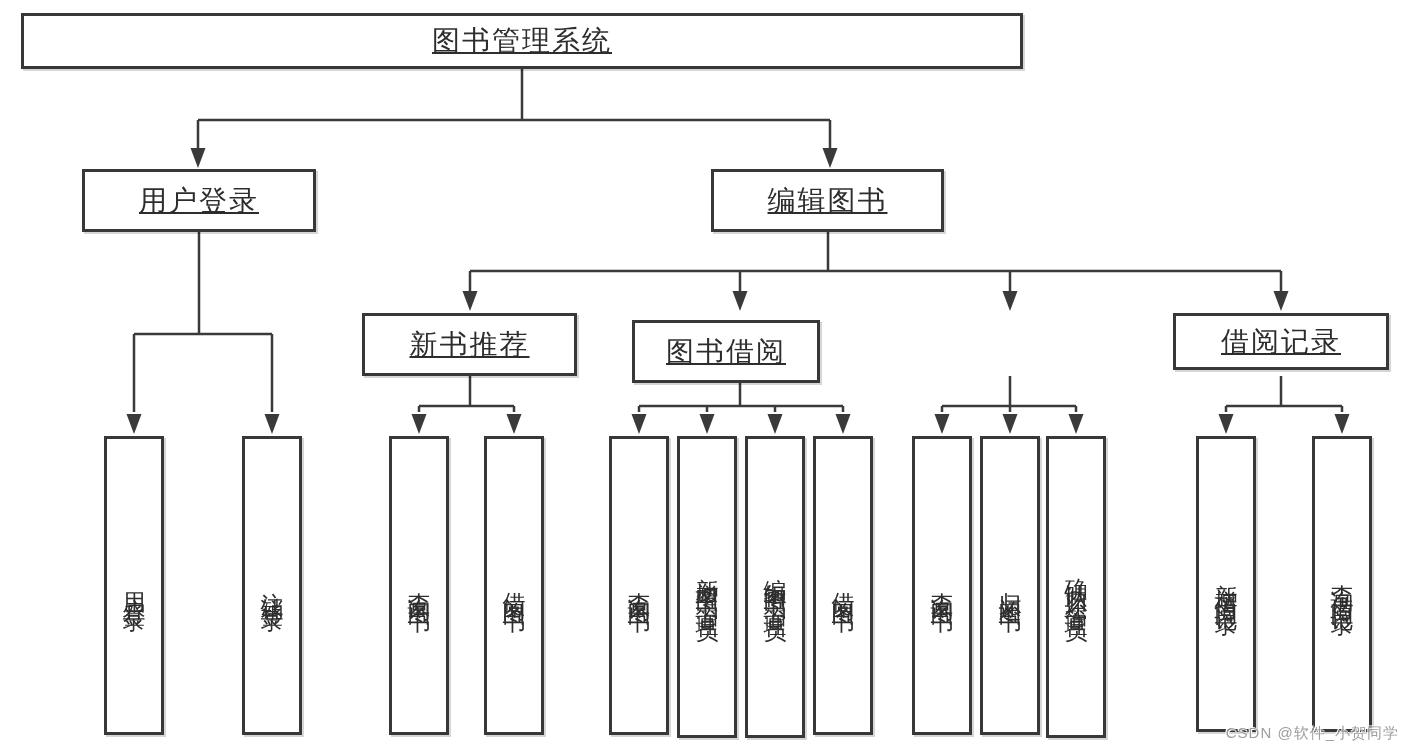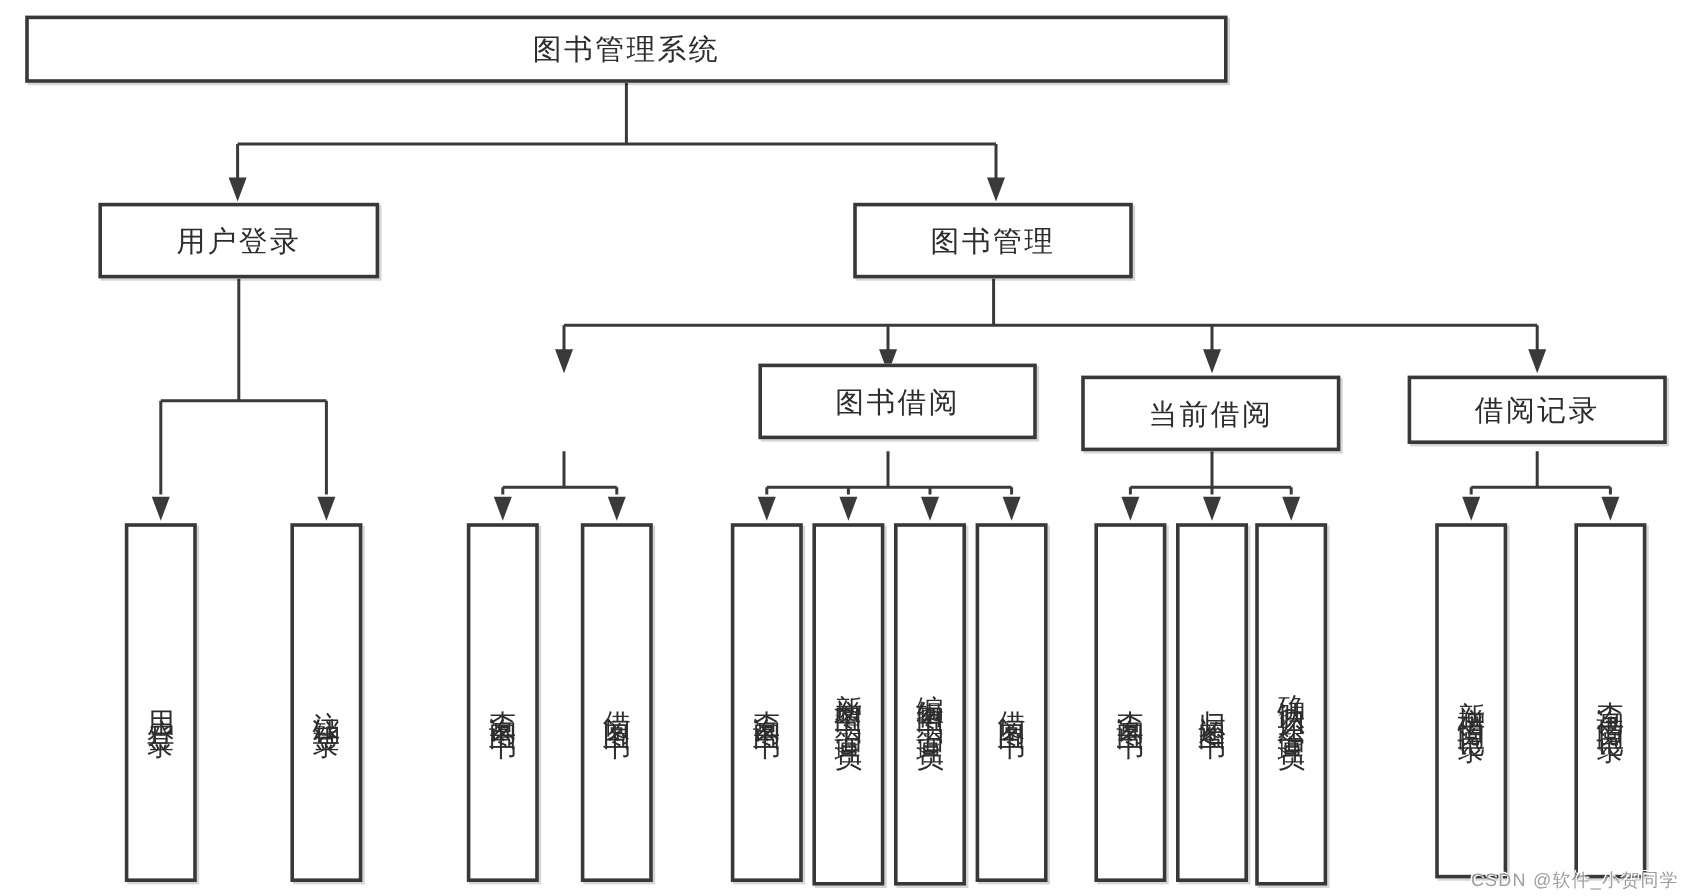--- a/index.html
+++ b/index.html
@@ -15,23 +15,24 @@
     box-sizing:border-box;
     border:3px solid #383838;
     background:#ffffff;
     display:flex;
     align-items:center;
     justify-content:center;
     color:#2d2d2d;
     box-shadow:2px 2px 0 rgba(0,0,0,0.16);
   }
   .h-label{
-    font-size:24px;
+    font-size:28px;
     letter-spacing:2px;
     white-space:nowrap;
+    text-decoration:underline;
   }
   .v-label{
     writing-mode:vertical-rl;
     text-orientation:mixed;
     font-size:23px;
     letter-spacing:6px;
     line-height:1;
   }
   svg.lines{
     position:absolute;
@@ -95,24 +96,24 @@
     <polygon points="1068.5,414 1083.5,414 1076,434"></polygon>
 
     <path d="M1281,376 V406 M1226,406 H1342 M1226,406 V412 M1342,406 V412"></path>
     <polygon points="1218.5,414 1233.5,414 1226,434"></polygon>
     <polygon points="1334.5,414 1349.5,414 1342,434"></polygon>
   </svg>
 
   <div class="box h-label" style="left:21px;top:13px;width:1002px;height:56px">图书管理系统</div>
 
   <div class="box h-label" style="left:82px;top:169px;width:234px;height:63px">用户登录</div>
-  <div class="box h-label" style="left:711px;top:169px;width:233px;height:63px">图书管理</div>
+  <div class="box h-label" style="left:711px;top:169px;width:233px;height:63px">编辑图书</div>
 
-  <div class="box h-label" style="left:632px;top:303px;width:232px;height:63px">图书借阅</div>
-  <div class="box h-label" style="left:901px;top:313px;width:216px;height:63px">当前借阅</div>
+  <div class="box h-label" style="left:362px;top:313px;width:215px;height:63px">新书推荐</div>
+  <div class="box h-label" style="left:632px;top:320px;width:188px;height:63px">图书借阅</div>
   <div class="box h-label" style="left:1173px;top:313px;width:216px;height:57px">借阅记录</div>
 
   <div class="box v-label" style="left:104px;top:436px;width:60px;height:299px">用户登录</div>
   <div class="box v-label" style="left:242px;top:436px;width:60px;height:299px">注销登录</div>
 
   <div class="box v-label" style="left:389px;top:436px;width:60px;height:299px">查询图书</div>
   <div class="box v-label" style="left:484px;top:436px;width:60px;height:299px">借阅图书</div>
 
   <div class="box v-label" style="left:609px;top:436px;width:60px;height:299px">查询图书</div>
   <div class="box v-label" style="left:677px;top:436px;width:60px;height:302px">新增图书（管理员）</div>

